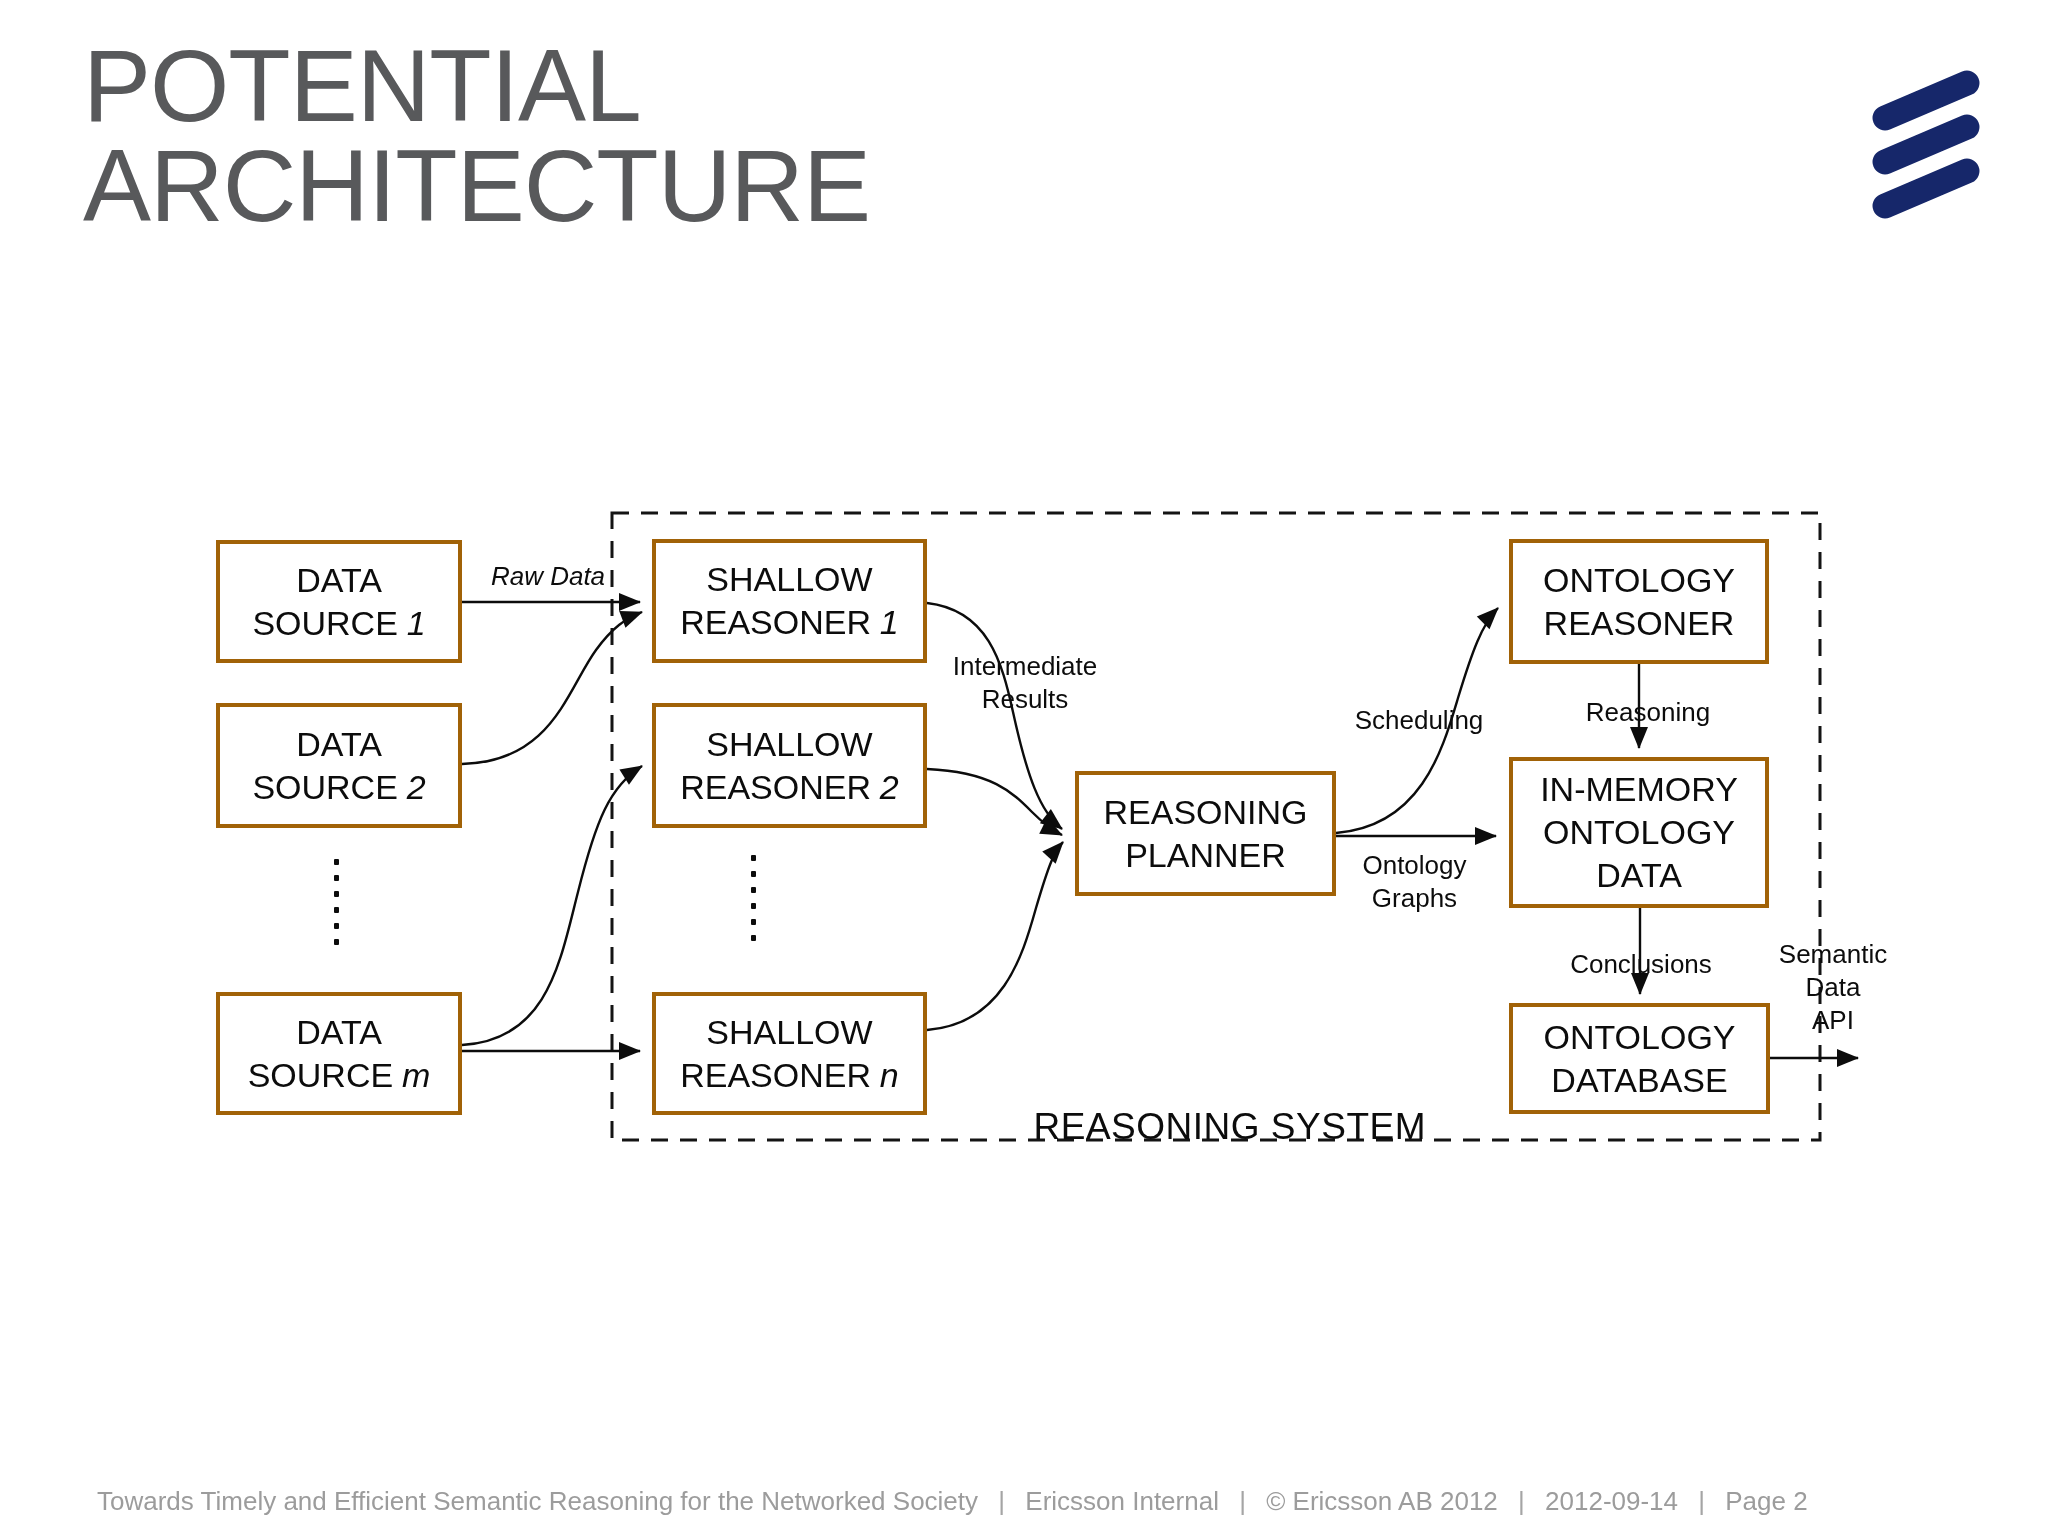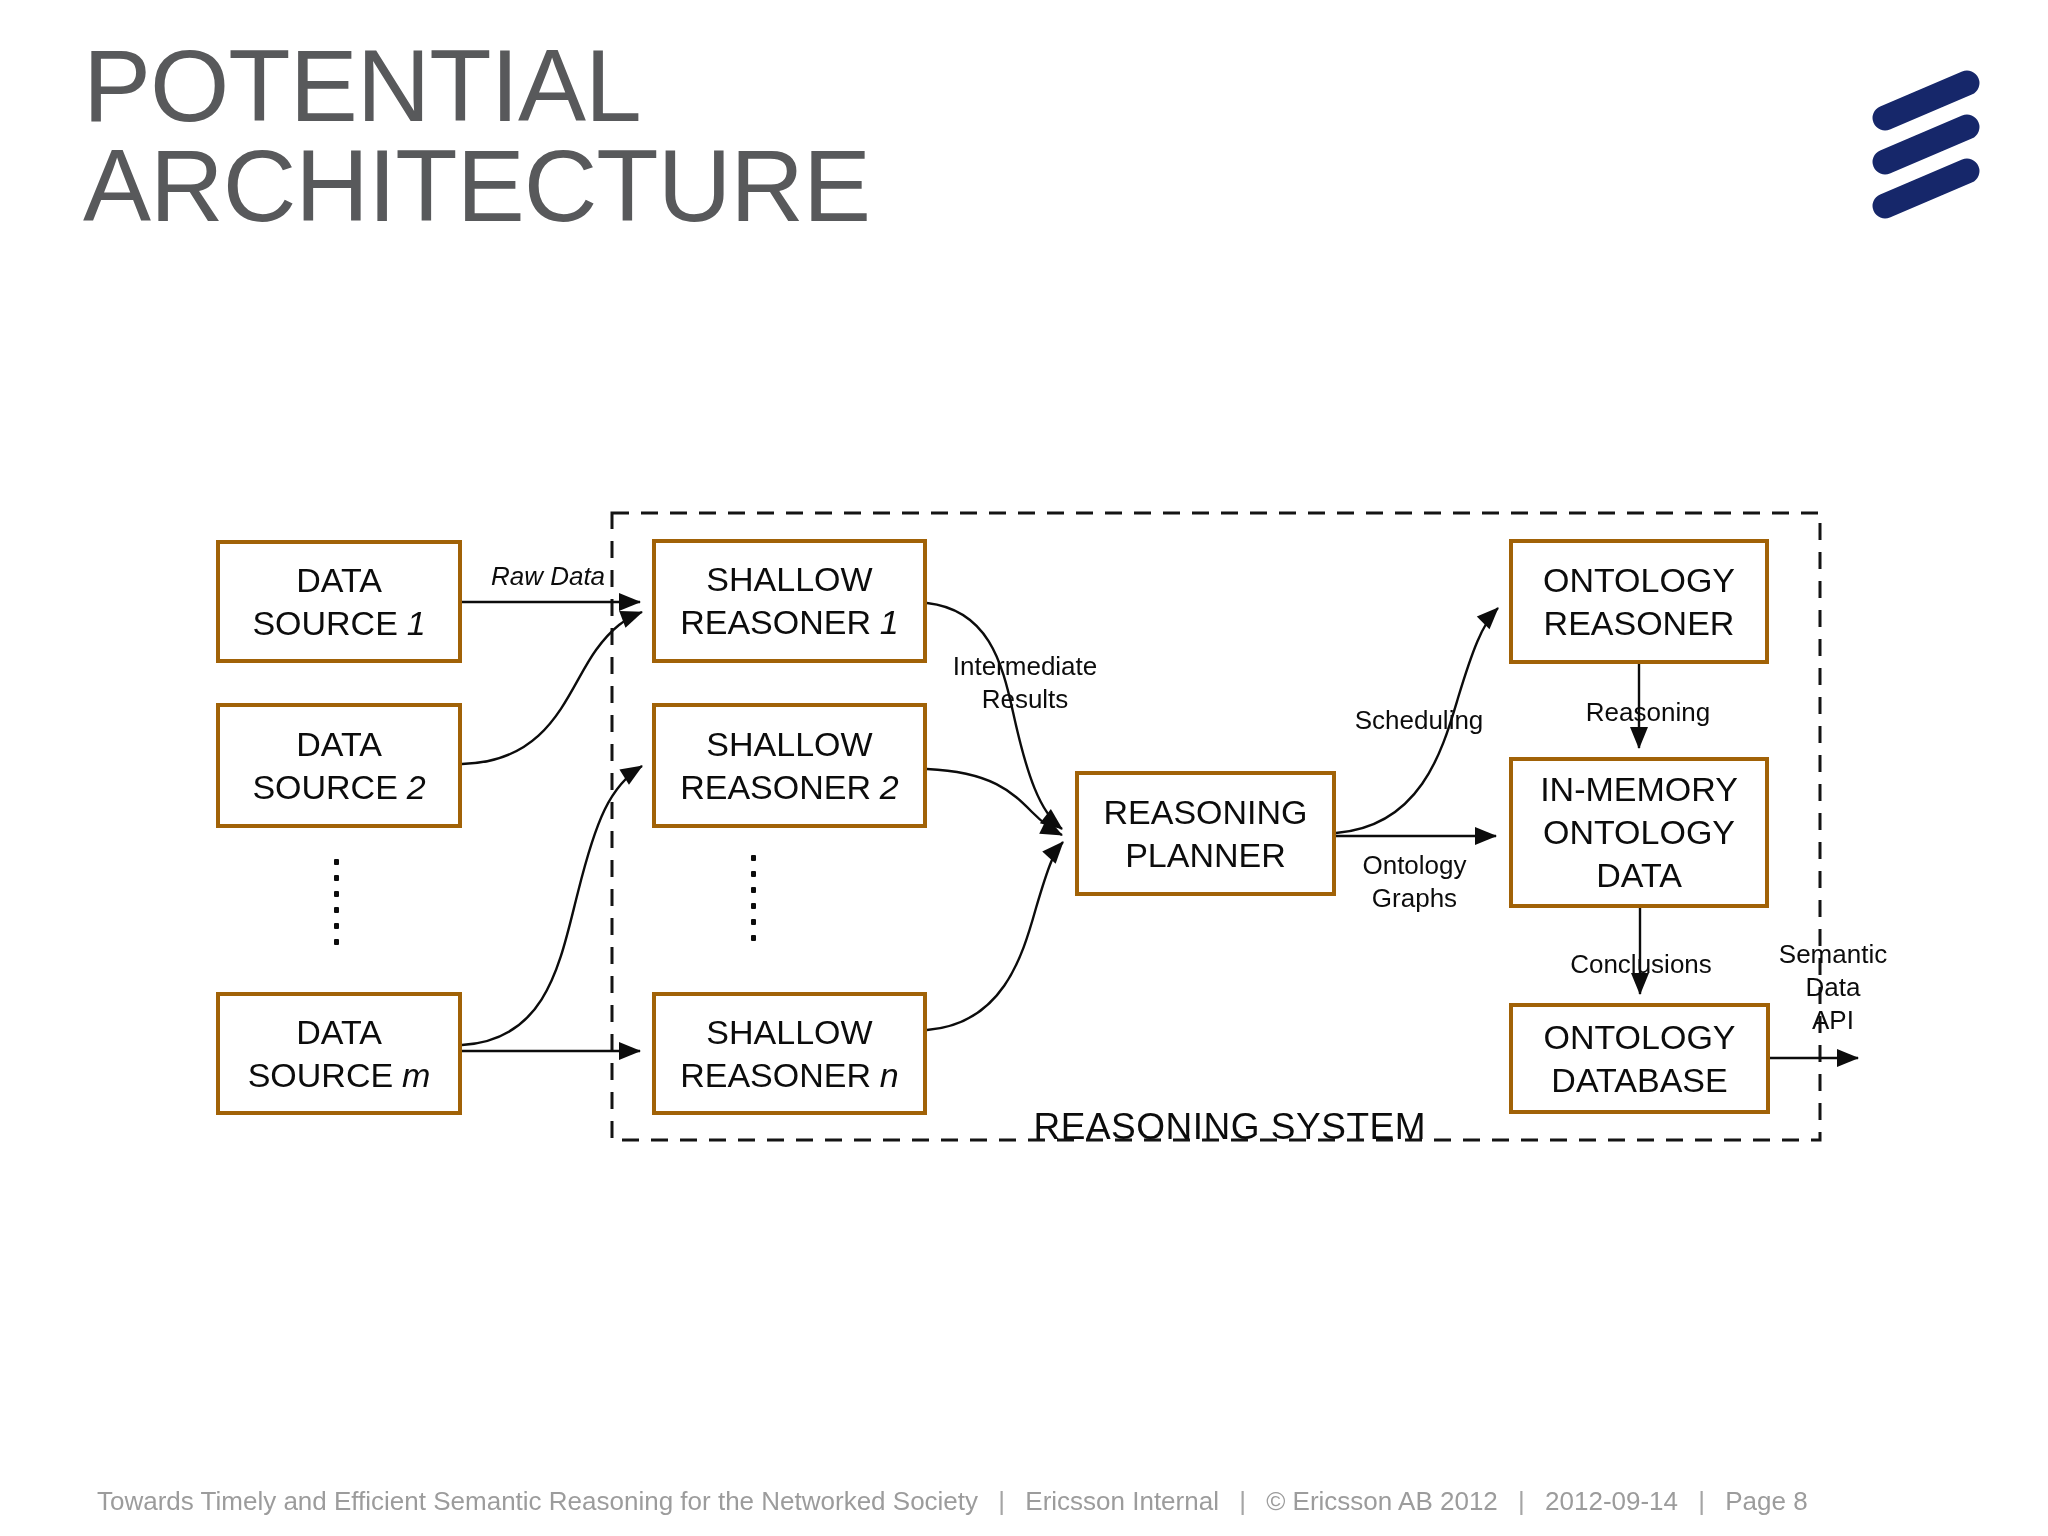--- a/index.html
+++ b/index.html
@@ -222,14 +222,14 @@
 
 <div class="footer">
   <span>Towards Timely and Efficient Semantic Reasoning for the Networked Society</span>
   <span class="sep">|</span>
   <span>Ericsson Internal</span>
   <span class="sep">|</span>
   <span>© Ericsson AB 2012</span>
   <span class="sep">|</span>
   <span>2012-09-14</span>
   <span class="sep">|</span>
-  <span>Page 8</span>
+  <span>Page 2</span>
 </div>
 
 </body></html>

